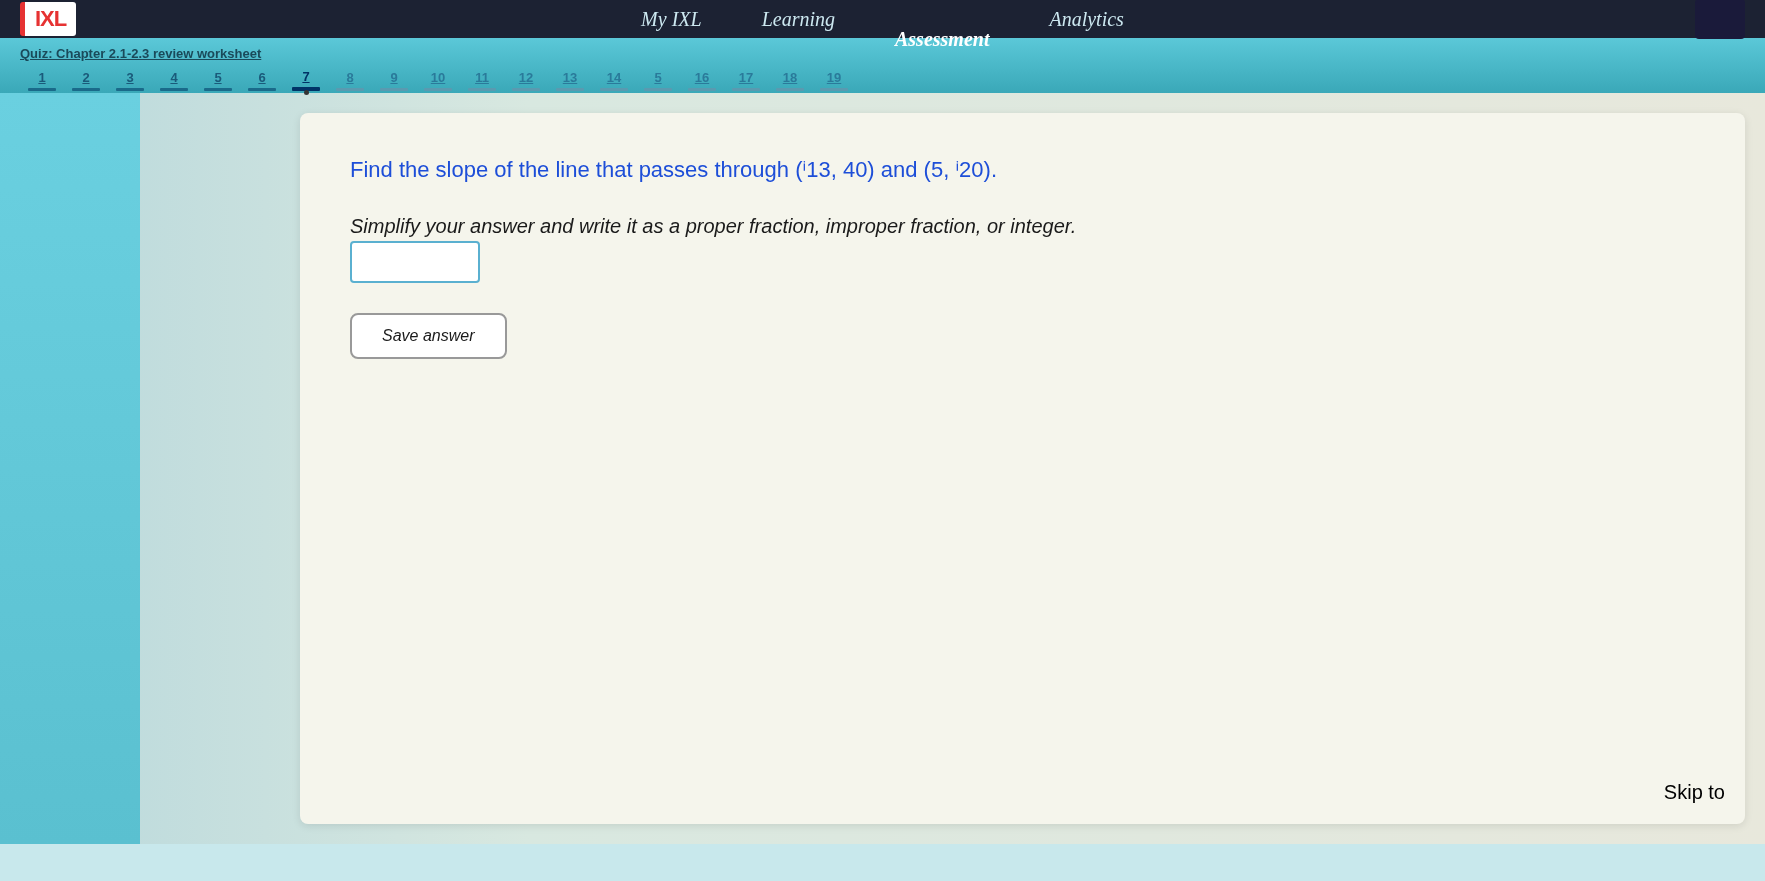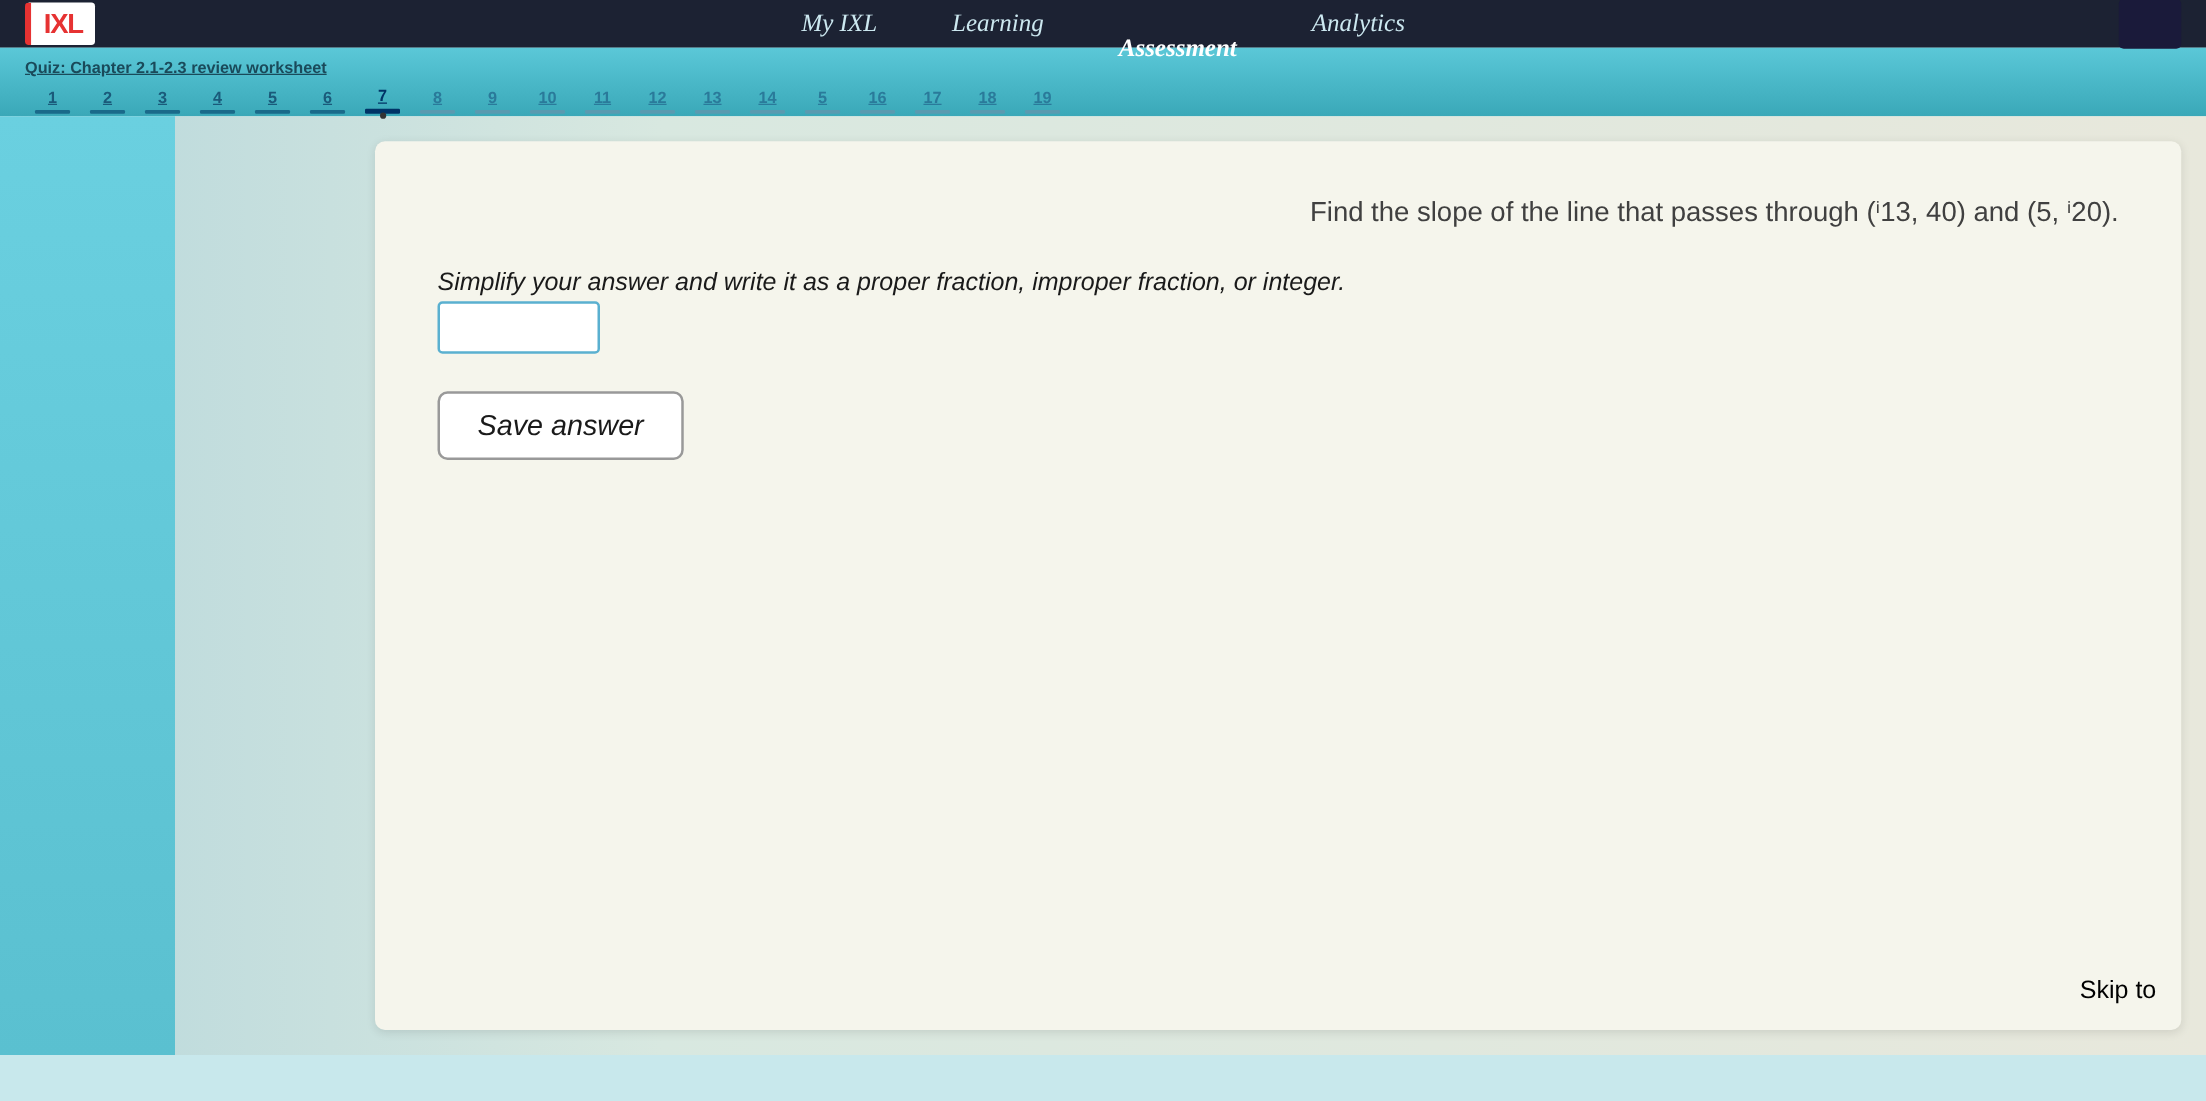--- a/index.html
+++ b/index.html
@@ -143,25 +143,24 @@
       border-radius: 8px;
       padding: 40px 50px;
       flex: 1;
       min-height: 500px;
       position: relative;
       box-shadow: 0 2px 8px rgba(0,0,0,0.1);
     }
 
     .question-text {
       font-size: 22px;
-      color: #404040;
+      color: #1d4ed8;
       margin-bottom: 25px;
       line-height: 1.5;
       font-family: Arial, sans-serif;
-      text-align: right;
     }
 
     .instruction-text {
       font-size: 20px;
       color: #1a1a1a;
       font-style: italic;
       line-height: 1.5;
     }
 
     .answer-input {
@@ -175,21 +174,21 @@
       outline: none;
       display: block;
       margin-bottom: 30px;
     }
 
     .save-btn {
       background: white;
       border: 2px solid #999;
       border-radius: 8px;
       padding: 12px 30px;
-      font-size: 23px;
+      font-size: 16px;
       color: #1a1a1a;
       cursor: pointer;
       font-family: Arial, sans-serif;
       font-style: italic;
     }
 
     .skip-to {
       position: absolute;
       bottom: 20px;
       right: 20px;

